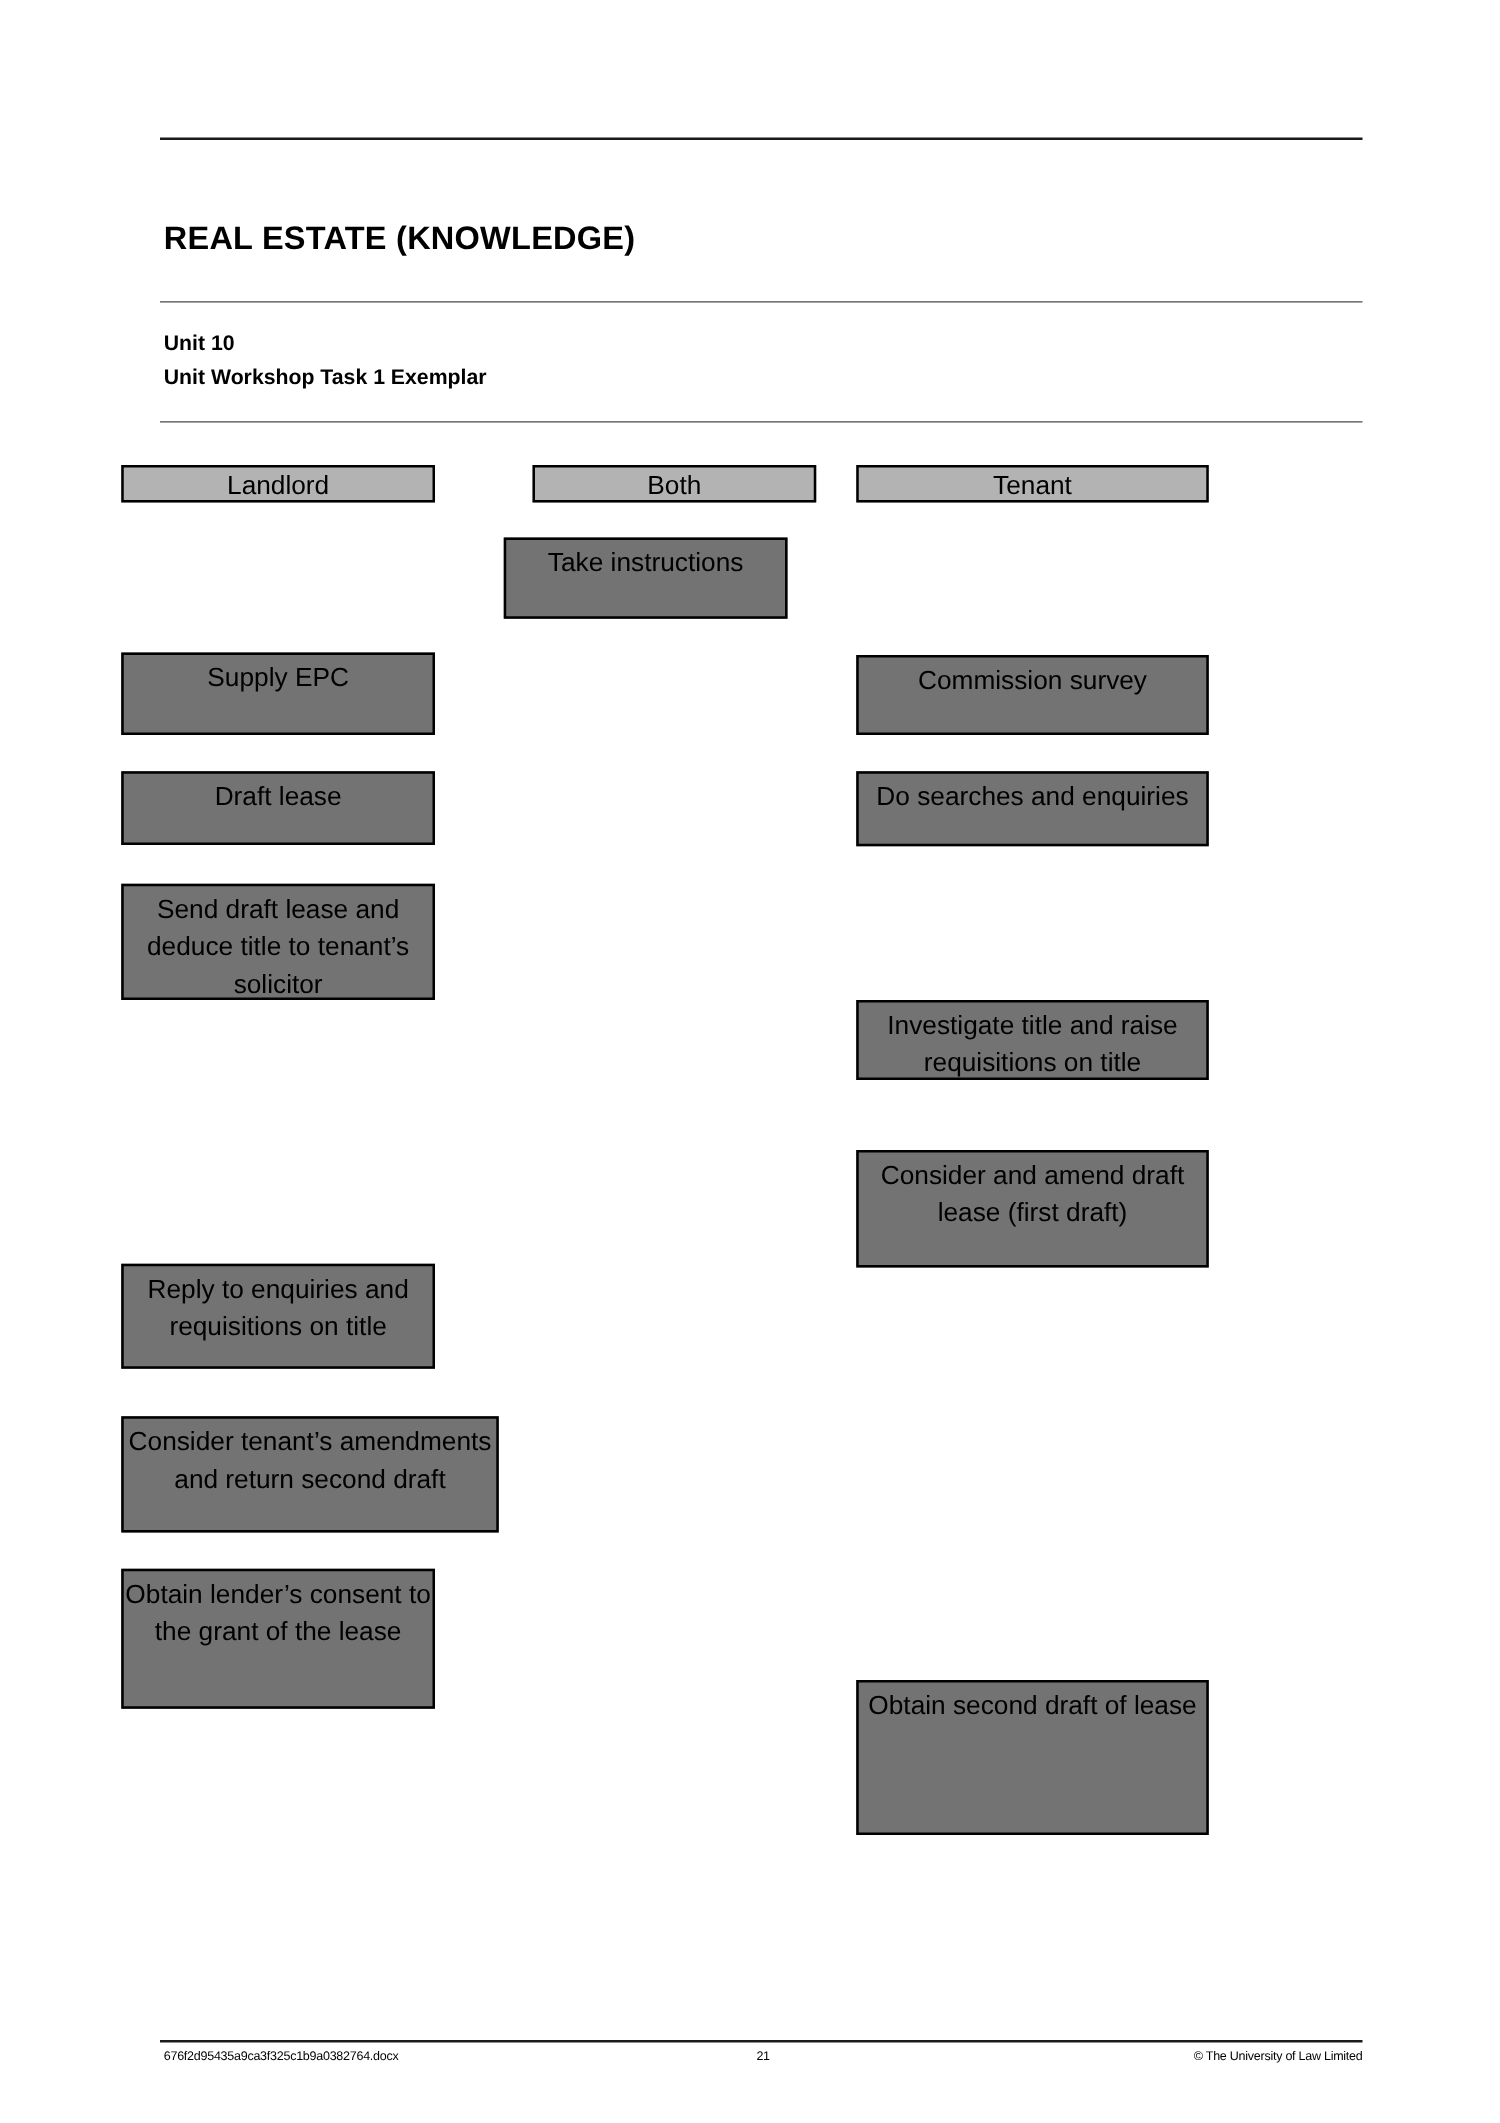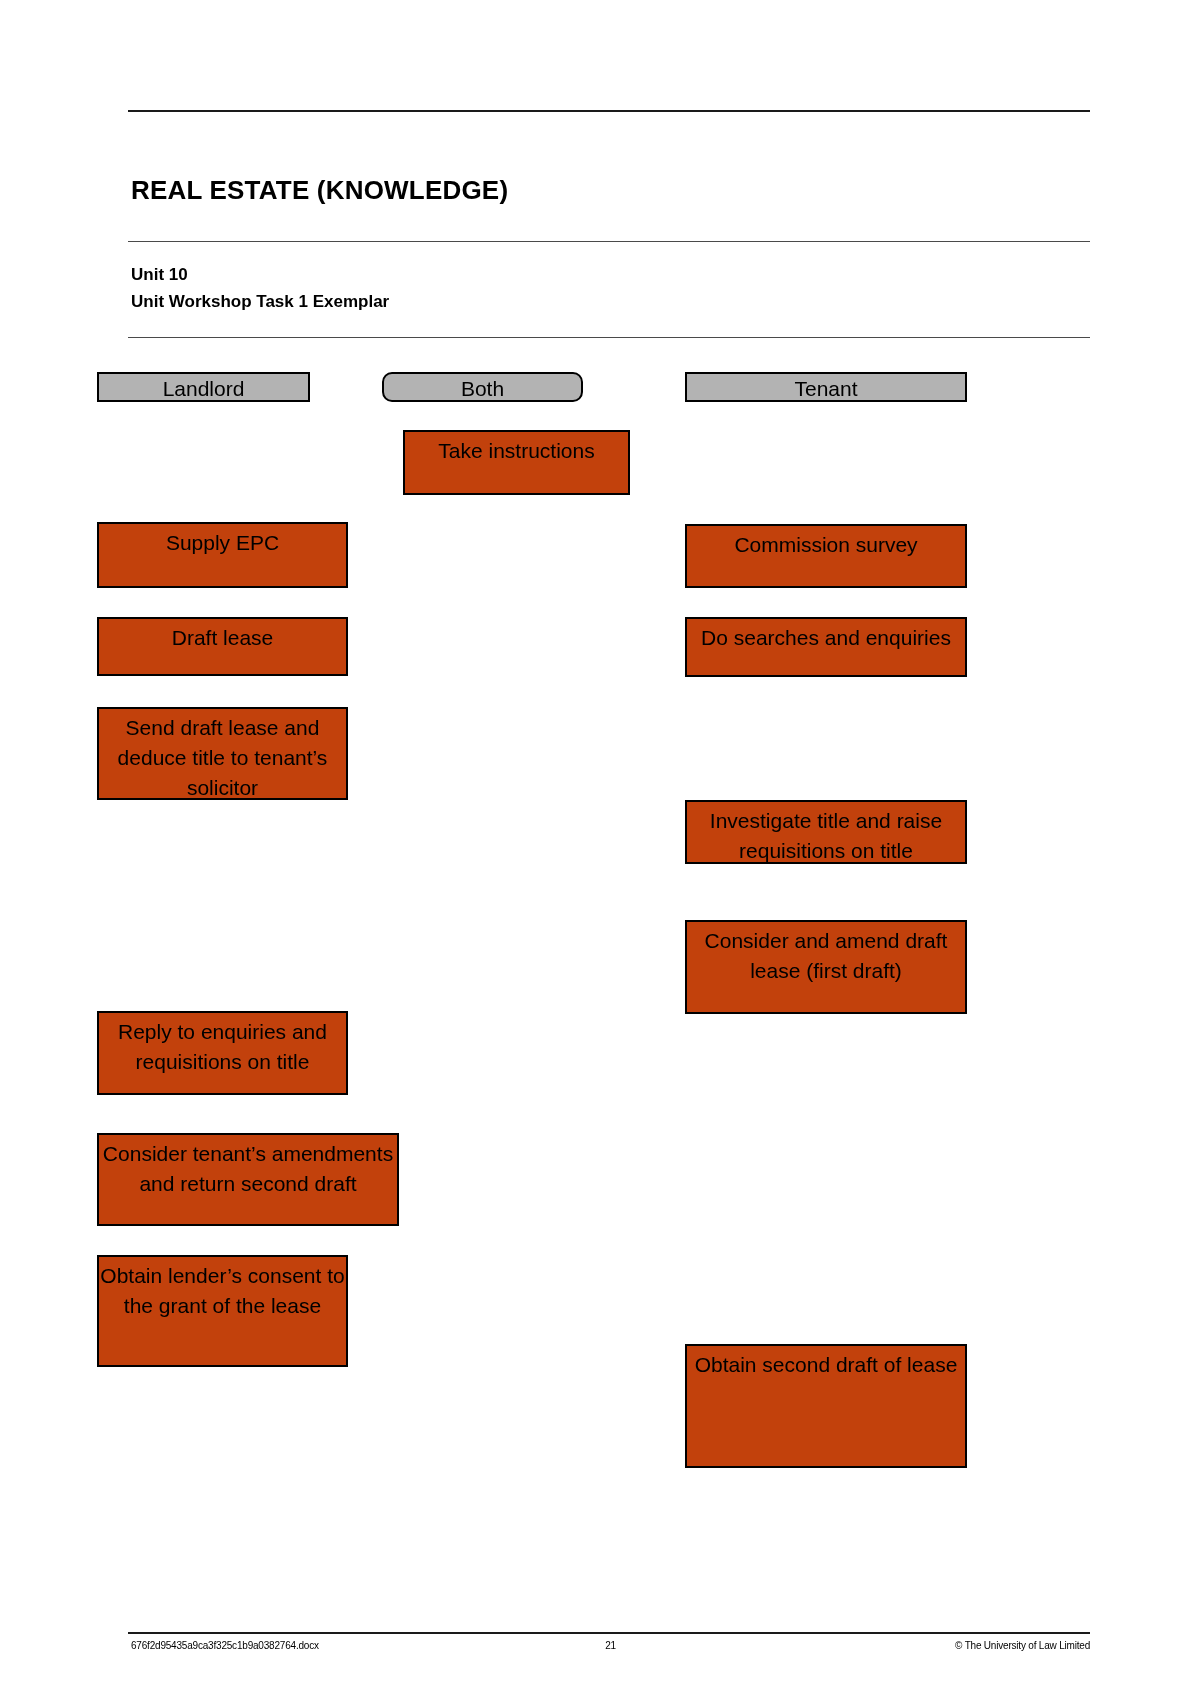--- a/index.html
+++ b/index.html
@@ -118,21 +118,21 @@
     text-align: center;
     font-size: 21px;
     line-height: 28px;
     height: 30px;
     padding-top: 1px;
     color: #000;
   }
   .node {
     position: absolute;
     box-sizing: border-box;
-    background: #c2410c;
+    background: #737373;
     border: 2px solid #000000;
     text-align: center;
     font-size: 21px;
     line-height: 30px;
     padding-top: 4px;
     color: #000;
   }
 
   
   .footer-rule {
@@ -168,22 +168,22 @@
   <div class="doc-title">REAL ESTATE (KNOWLEDGE)</div>
   <div class="rule-under-title"></div>
 
   <div class="subtitle">
     <div>Unit 10</div>
     <div>Unit Workshop Task 1 Exemplar</div>
   </div>
   <div class="rule-under-subtitle"></div>
 
   <div class="chart" id="chart">
-      <div class="col-header" style="left: 97px; top: 372px; width: 213px; background: rgb(179, 179, 179);">Landlord</div>
-      <div class="col-header" style="left: 382px; top: 372px; width: 201px; background: rgb(179, 179, 179); border-radius: 10px;">Both</div>
+      <div class="col-header" style="left: 97px; top: 372px; width: 251px; background: rgb(179, 179, 179);">Landlord</div>
+      <div class="col-header" style="left: 426px; top: 372px; width: 227px; background: rgb(179, 179, 179);">Both</div>
       <div class="col-header" style="left: 685px; top: 372px; width: 282px; background: rgb(179, 179, 179);">Tenant</div>
       <div class="node" style="left: 403px; top: 430px; width: 227px; height: 65px;">Take instructions</div>
       <div class="node" style="left: 97px; top: 522px; width: 251px; height: 66px;">Supply EPC</div>
       <div class="node" style="left: 685px; top: 524px; width: 282px; height: 64px;">Commission survey</div>
       <div class="node" style="left: 97px; top: 617px; width: 251px; height: 59px;">Draft lease</div>
       <div class="node" style="left: 685px; top: 617px; width: 282px; height: 60px;">Do searches and enquiries</div>
       <div class="node" style="left: 97px; top: 707px; width: 251px; height: 93px;">Send draft lease and deduce title to tenant’s solicitor</div>
       <div class="node" style="left: 685px; top: 800px; width: 282px; height: 64px;">Investigate title and raise requisitions on title</div>
       <div class="node" style="left: 685px; top: 920px; width: 282px; height: 94px;">Consider and amend draft lease (first draft)</div>
       <div class="node" style="left: 97px; top: 1011px; width: 251px; height: 84px;">Reply to enquiries and requisitions on title</div>

